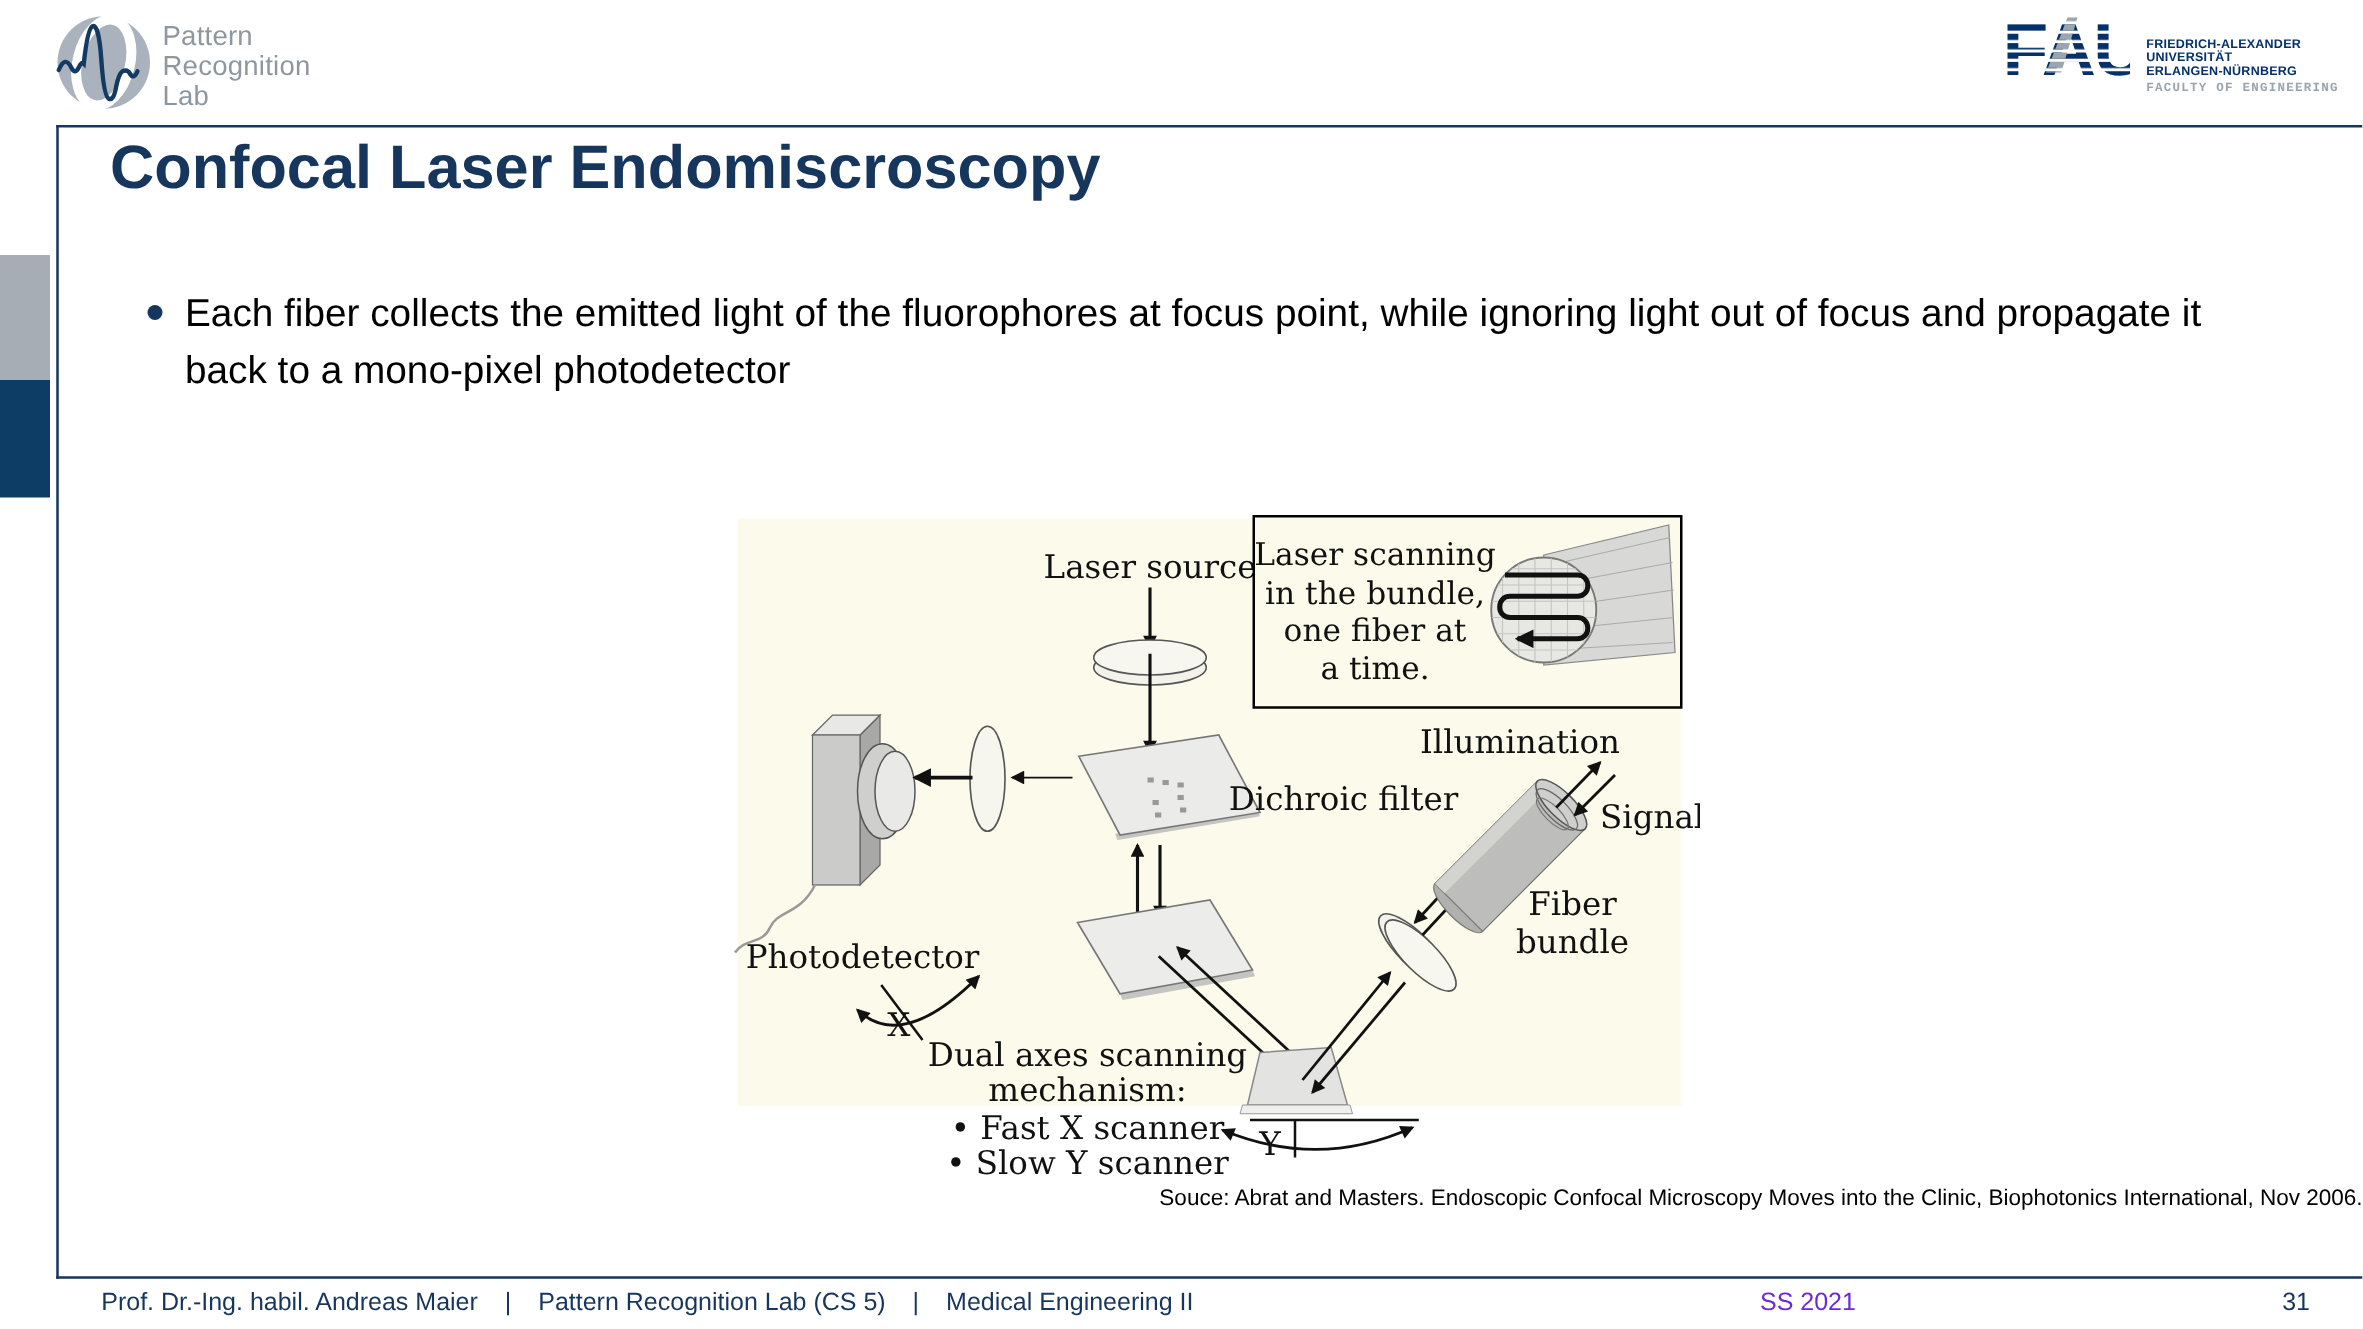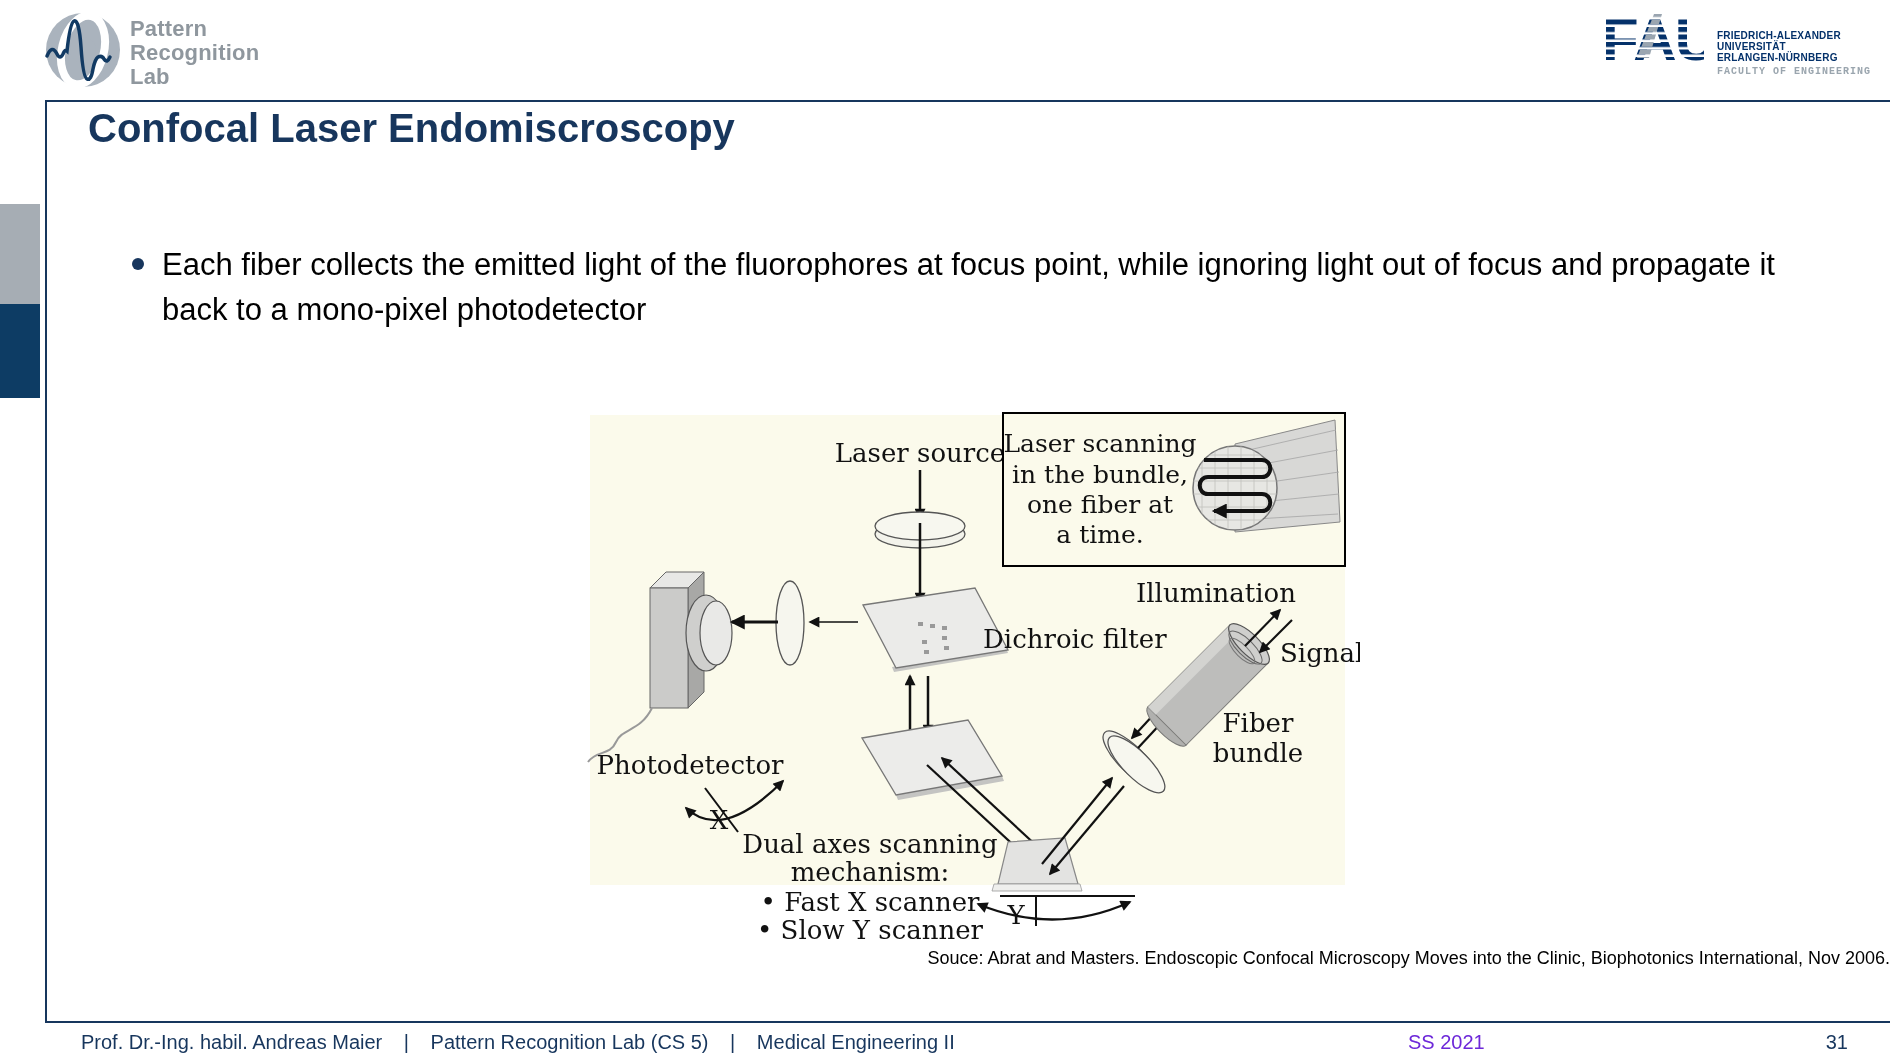--- a/index.html
+++ b/index.html
@@ -2,36 +2,36 @@
 <html><head>
 <meta charset="utf-8">
 <style>
   html,body{margin:0;padding:0;}
   body{
     width:1890px;height:1063px;position:relative;overflow:hidden;
     background:#ffffff;font-family:"Liberation Sans",sans-serif;color:#000;
   }
   
   .prl-logo{position:absolute;left:44px;top:10px;width:80px;height:80px;}
-  .prl-text{position:absolute;left:130px;top:17px;font-size:22px;font-weight:bold;
+  .prl-text{position:absolute;left:130px;top:17px;font-size:22px;font-weight:normal;
     color:#8f979e;line-height:24px;letter-spacing:.2px;}
   .fau-logo{position:absolute;left:1604px;top:12px;width:100px;height:56px;}
   .fau-text{position:absolute;left:1717px;top:30px;font-size:10px;font-weight:bold;
     color:#04316a;line-height:11px;letter-spacing:.2px;}
   .fau-faculty{position:absolute;left:1717px;top:66px;font-size:10px;font-weight:bold;
     color:#9aa5ae;letter-spacing:1px;font-family:Liberation Mono, monospace;}
   
   .frame{position:absolute;left:45px;top:100px;right:0;bottom:40px;
     border-left:2px solid #17365d;border-top:2px solid #17365d;border-bottom:2px solid #17365d;}
   .block-gray{position:absolute;left:0;top:204px;width:40px;height:100px;background:#a6adb4;}
   .block-navy{position:absolute;left:0;top:304px;width:40px;height:94px;background:#0d3c64;}
   
-  .slide-title{position:absolute;left:88px;top:106px;font-size:40px;font-weight:bold;color:#17365d;}
+  .slide-title{position:absolute;left:88px;top:106px;font-size:49px;font-weight:bold;color:#17365d;}
   .bullets{position:absolute;left:148px;top:228px;width:1650px;font-size:31px;line-height:45px;
-    list-style:none;margin:14px;padding:0;}
+    list-style:none;margin:0;padding:0;}
   .bullets li{position:relative;}
   .bullets li::before{content:"";position:absolute;left:-30px;top:16px;width:12px;height:12px;
     border-radius:50%;background:#17365d;}
   .figure{position:absolute;left:490px;top:340px;width:870px;height:650px;}
   .caption{position:absolute;left:46px;right:0;top:948px;text-align:right;font-size:18px;color:#000;}
   
   .footer-left{position:absolute;left:45px;top:1031px;font-size:20px;color:#17365d;white-space:nowrap;margin-left:36px;}
   .footer-left .sep{margin:0 16px;}
   .footer-sem{position:absolute;left:1408px;top:1031px;font-size:20px;color:#6d28d9;}
   .footer-page{position:absolute;right:42px;top:1031px;font-size:20px;color:#17365d;text-align:center;}

